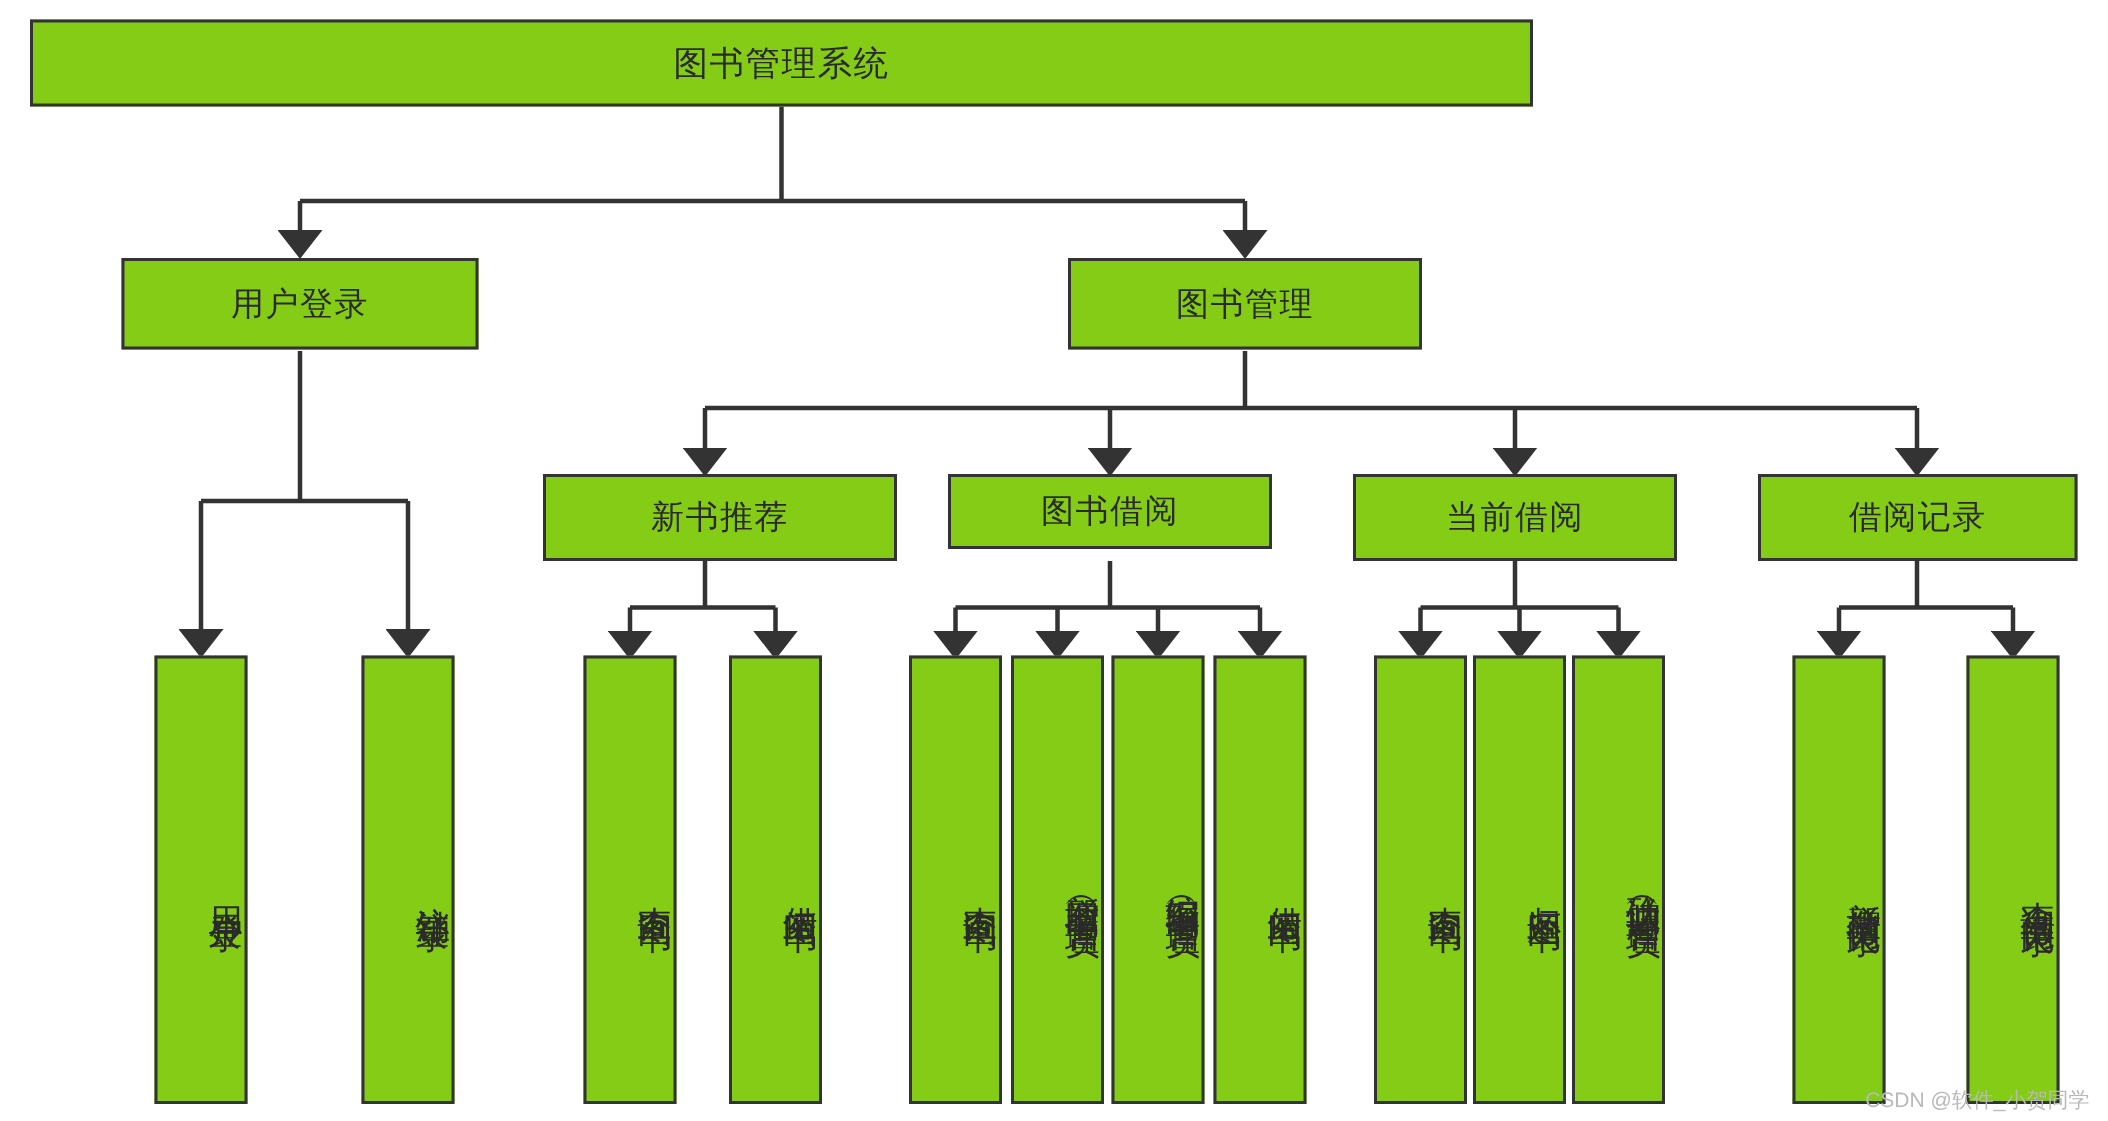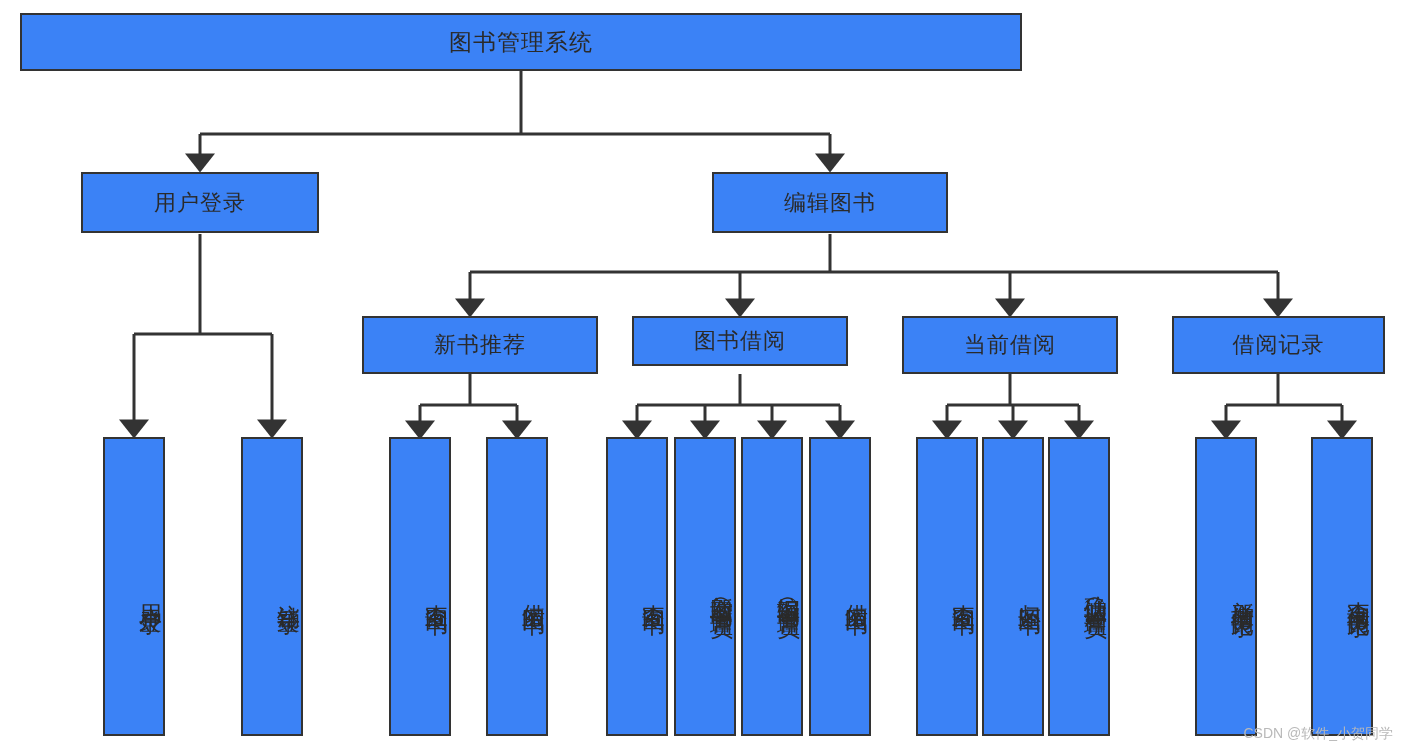--- a/index.html
+++ b/index.html
@@ -23,21 +23,21 @@
     left: 0;
     top: 0;
     width: 1405px;
     height: 747px;
     pointer-events: none;
   }
   .node {
     position: absolute;
     box-sizing: border-box;
     border: 2px solid #333333;
-    background: #3b82f6;
+    background: #84cc16;
     display: flex;
     align-items: center;
     justify-content: center;
     color: #2a2a2a;
     z-index: 2;
   }
   .node-h {
     font-size: 22px;
     letter-spacing: 1px;
     white-space: nowrap;
@@ -117,21 +117,21 @@
       <path d="M1278,374 L1278,405"></path>
       <path d="M1226,405 L1342,405"></path>
       <path d="M1226,405 L1226,430" marker-end="url(#arrowhead)"></path>
       <path d="M1342,405 L1342,430" marker-end="url(#arrowhead)"></path>
     </g>
   </svg>
 
   <div class="node node-h node-root" style="left:20px; top:13px; width:1002px; height:58px;">图书管理系统</div>
 
   <div class="node node-h" style="left:81px; top:172px; width:238px; height:61px;">用户登录</div>
-  <div class="node node-h" style="left:712px; top:172px; width:236px; height:61px;">编辑图书</div>
+  <div class="node node-h" style="left:712px; top:172px; width:236px; height:61px;">图书管理</div>
 
   <div class="node node-h" style="left:362px; top:316px; width:236px; height:58px;">新书推荐</div>
   <div class="node node-h" style="left:632px; top:316px; width:216px; height:50px;">图书借阅</div>
   <div class="node node-h" style="left:902px; top:316px; width:216px; height:58px;">当前借阅</div>
   <div class="node node-h" style="left:1172px; top:316px; width:213px; height:58px;">借阅记录</div>
 
   <div class="node node-v" style="left:103px; top:437px; width:62px; height:299px;">用户登录</div>
   <div class="node node-v" style="left:241px; top:437px; width:62px; height:299px;">注销登录</div>
 
   <div class="node node-v" style="left:389px; top:437px; width:62px; height:299px;">查询图书</div>

